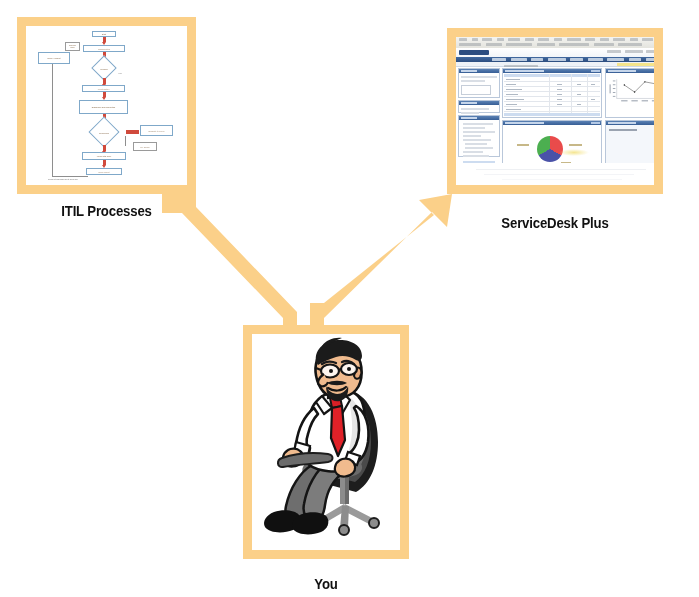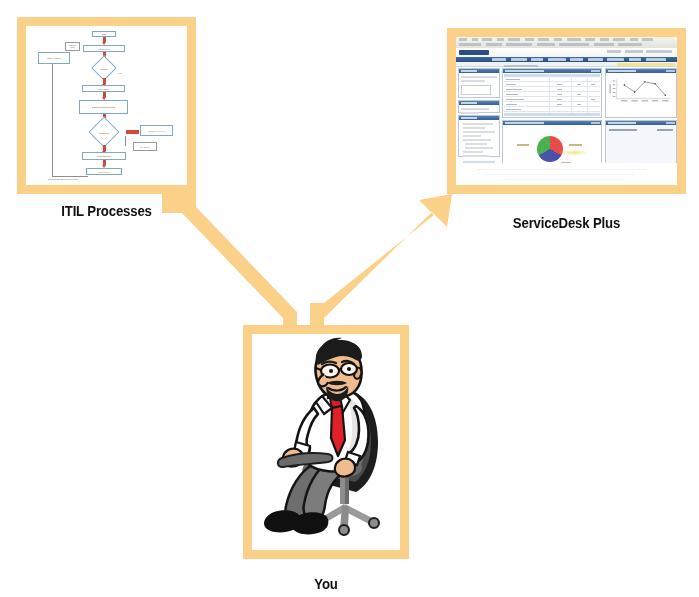--- a/index.html
+++ b/index.html
@@ -49,21 +49,21 @@
     font-weight: bold;
     color: #111111;
     letter-spacing: -0.2px;
     transform: scaleX(0.88);
   }
 
   
   #node-itil      { left: 17px;  top: 17px;  width: 179px; height: 177px; }
   #node-itil .caption { top: 185px; font-size: 15px; }
 
-  #node-sdp       { left: 447px; top: 28px;  width: 239px; height: 166px; }
+  #node-sdp       { left: 447px; top: 28px;  width: 216px; height: 166px; }
   #node-sdp .caption  { top: 186px; font-size: 15px; }
 
   #node-you       { left: 243px; top: 325px; width: 166px; height: 234px; }
   #node-you .caption  { top: 250px; font-size: 15px; }
 
   
   .flow {
     position: absolute;
     left: 0; top: 0;
     width: 161px;

